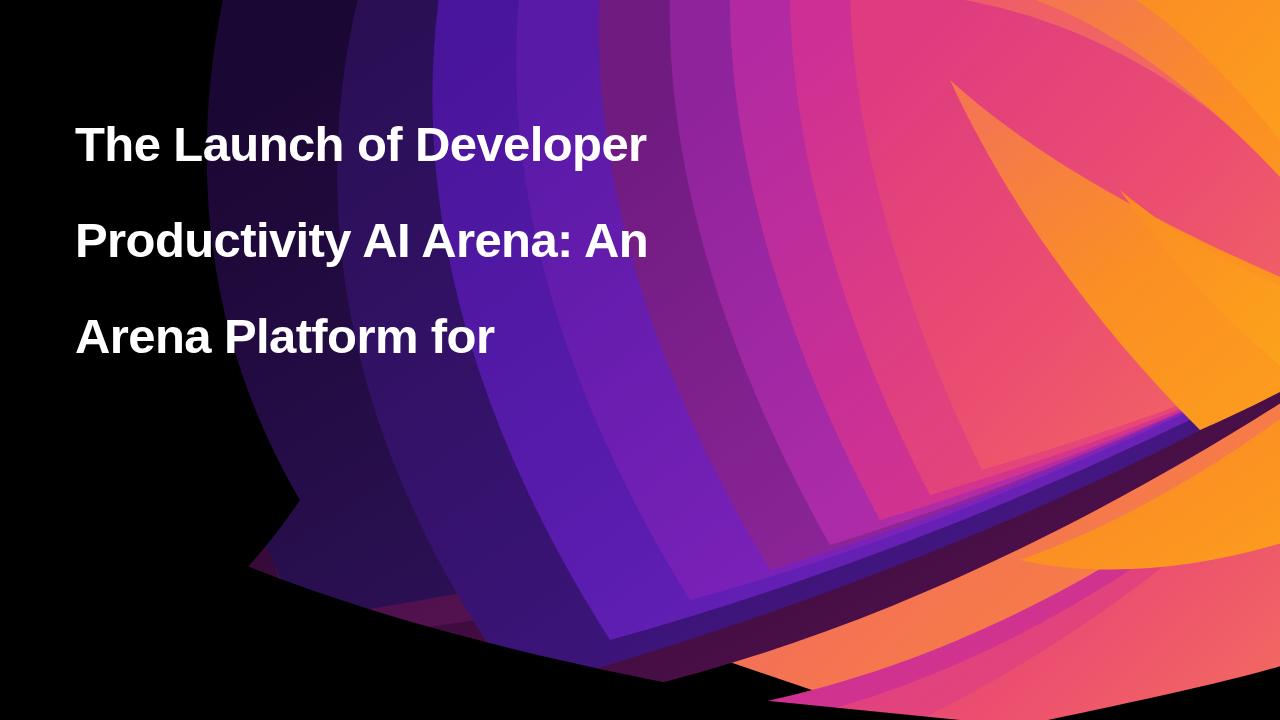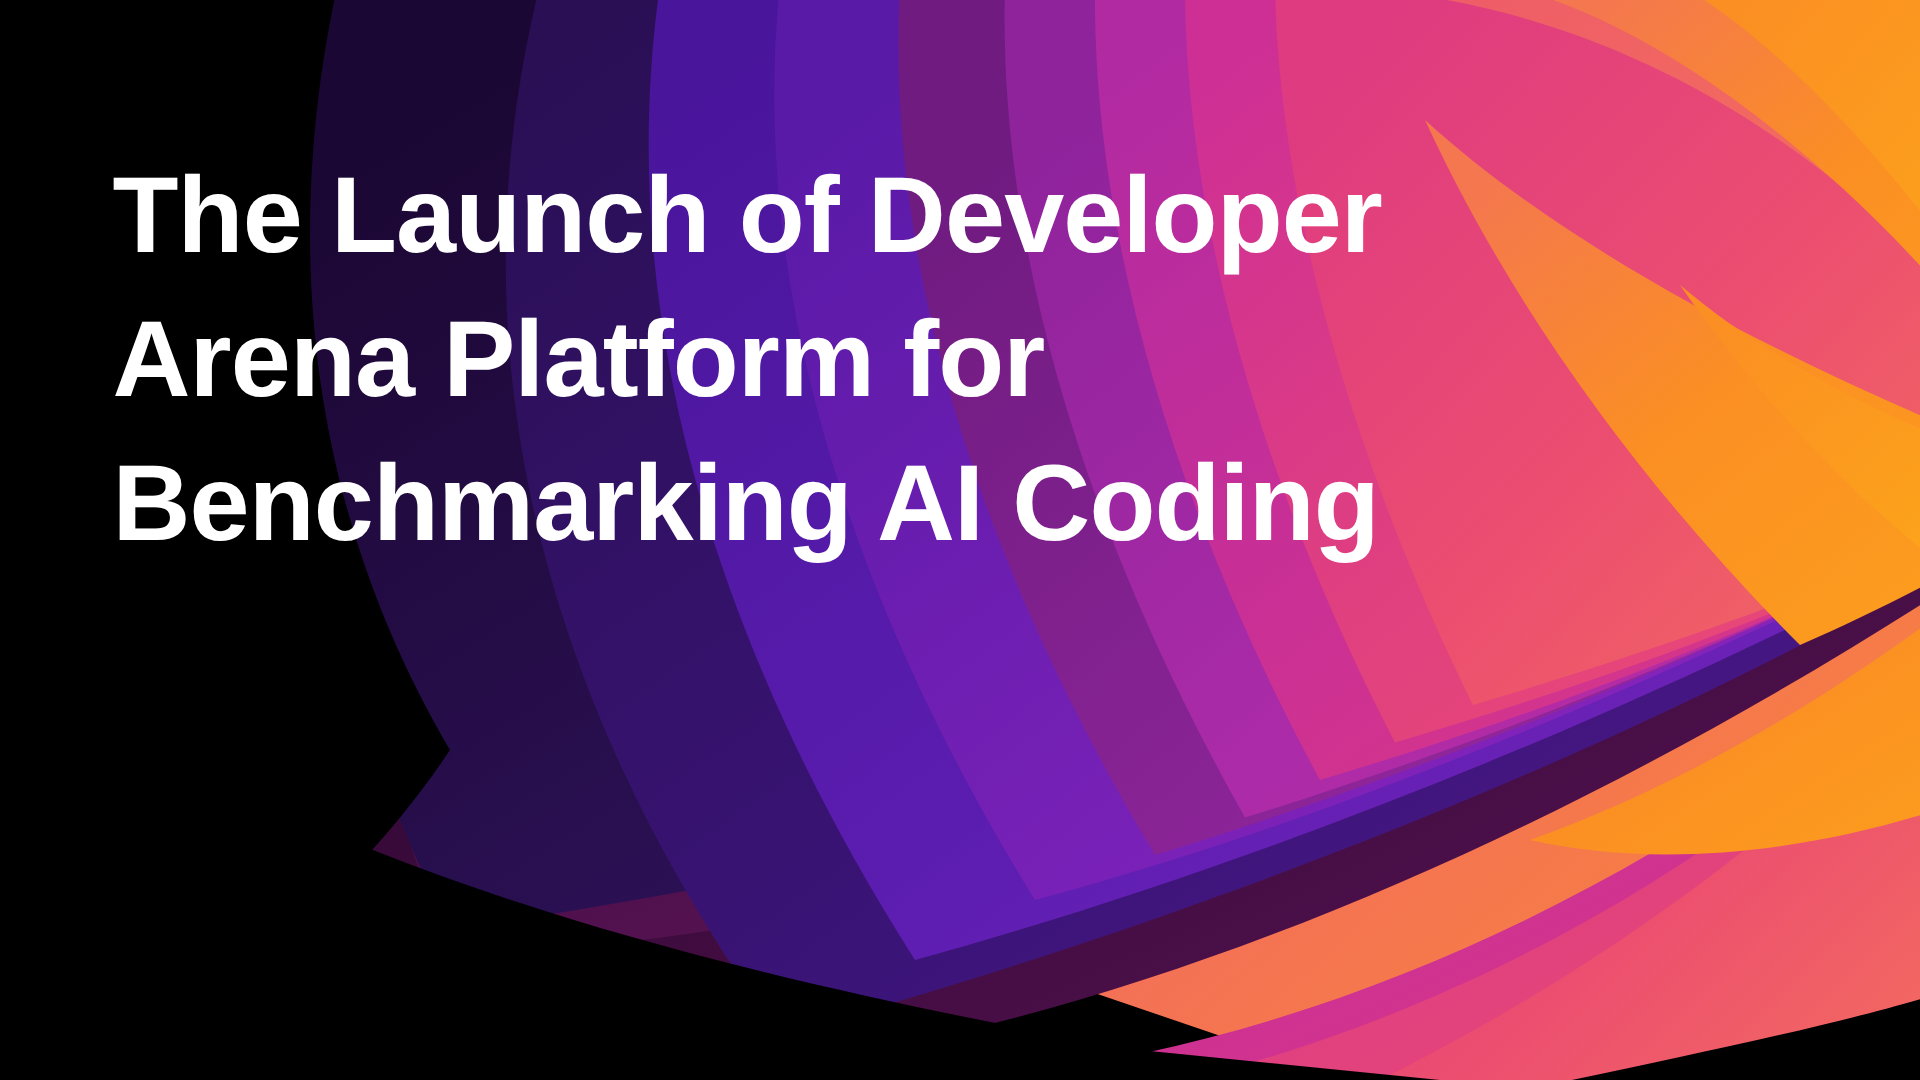--- a/index.html
+++ b/index.html
@@ -28,21 +28,21 @@
     left: 75px;
     top: 96px;
     width: 980px;
     z-index: 5;
   }
   .headline-line {
     display: block;
     color: #ffffff;
     font-family: "Liberation Sans", "DejaVu Sans", sans-serif;
     font-weight: bold;
-    font-size: 72px;
+    font-size: 49px;
     line-height: 96px;
     letter-spacing: -0.6px;
     white-space: nowrap;
     margin: 0;
     padding: 0;
   }
 </style>
 </head>
 <body>
 
@@ -172,17 +172,17 @@
 
       <path fill="#000000" d="M-10,-10 L225,-10 C190,150 200,330 300,500 C220,620 100,700 -10,740 Z"></path>
 
       <path fill="#000000" d="M1000,730 C1120,705 1240,680 1300,660 L1300,730 Z"></path>
 
     </g>
   </svg>
 
   <div id="headline-block">
     <span class="headline-line">The Launch of Developer</span>
+    <span class="headline-line">Productivity AI Arena: An</span>
     <span class="headline-line">Arena Platform for</span>
-    <span class="headline-line">Benchmarking AI Coding</span>
   </div>
 
 </div>
 
 </body></html>

